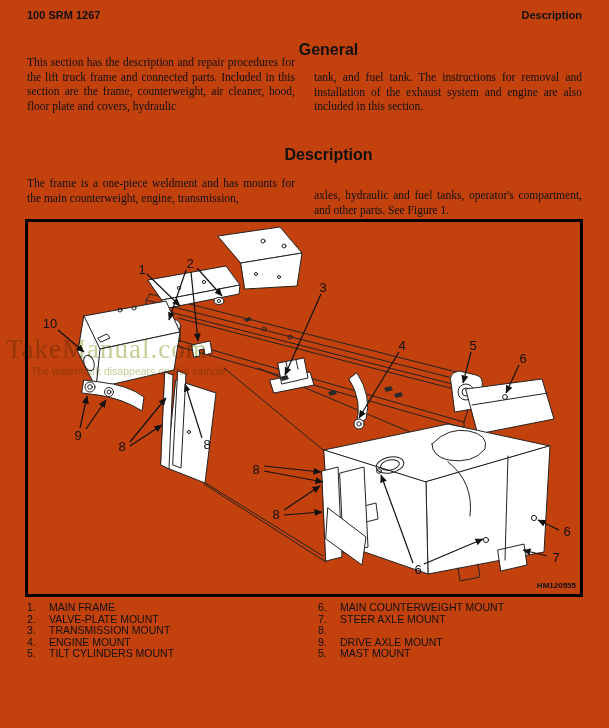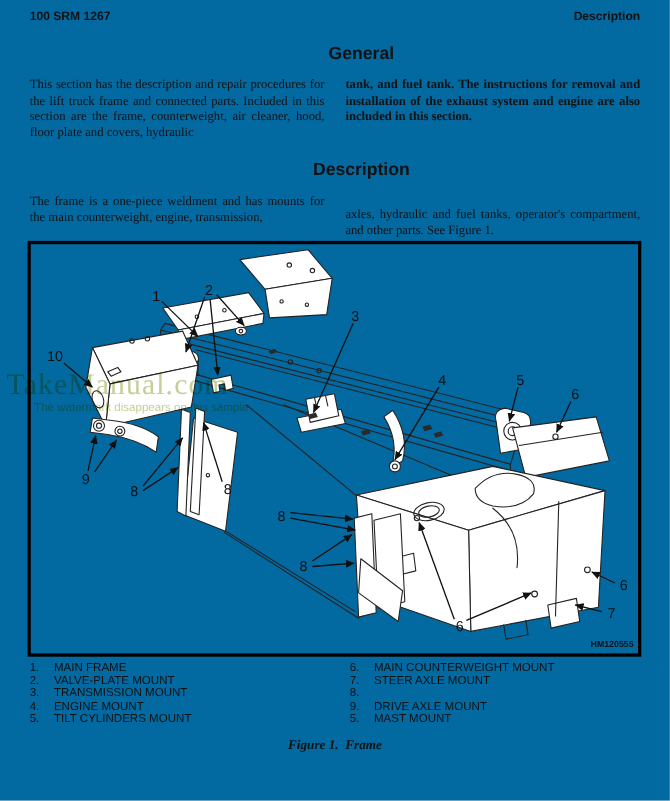--- a/index.html
+++ b/index.html
@@ -1,28 +1,28 @@
 <!DOCTYPE html>
 <html><head>
 <meta charset="utf-8">
 <style>
   html,body{margin:0;padding:0;background:#ffffff;}
-  .page{position:relative;width:609px;height:728px;background:#0369a1;overflow:hidden;
+  .page{position:relative;width:609px;height:728px;background:#c2410c;overflow:hidden;
         font-family:"Liberation Serif",serif;color:#111;}
   .hdr{position:absolute;top:9px;font:bold 11px "Liberation Sans",sans-serif;color:#111;}
   .hdr-left{left:27px;}
   .hdr-right{right:27px;text-align:right;}
   .section-title{position:absolute;left:0;width:100%;text-align:center;
         font:bold 16px "Liberation Sans",sans-serif;color:#111;padding-left:24px;}
   #title-general{top:41px;}
   #title-description{top:146px;}
   .col{position:absolute;width:268px;font-size:11.5px;line-height:14.6px;
         text-align:justify;color:#111;}
-  #g-col1{left:27px;top:70px;}
-  #g-col2{left:314px;top:70px;font-weight:bold;}
+  #g-col1{left:27px;top:55px;}
+  #g-col2{left:314px;top:70px;}
   #d-col1{left:27px;top:176px;}
   #d-col2{left:314px;top:188px;}
   .figure-box{position:absolute;left:25px;top:219px;width:558px;height:378px;
         border:3px solid #000;box-sizing:border-box;background:transparent;z-index:2;}
   .figure-box svg{display:block;width:552px;height:372px;}
   .wm1{position:absolute;left:6px;top:334px;z-index:6;pointer-events:none;
         font-family:"Liberation Serif",serif;font-size:27px;letter-spacing:1px;
         mix-blend-mode:multiply;}
   .wm2{position:absolute;left:7px;top:365px;z-index:6;pointer-events:none;
         font-family:"Liberation Sans",sans-serif;font-size:10.5px;
@@ -240,15 +240,14 @@
     <div class="legend-row">
       <span class="legend-num">9.</span>
       <span>DRIVE AXLE MOUNT</span>
     </div>
     <div class="legend-row">
       <span class="legend-num">5.</span>
       <span>MAST MOUNT</span>
     </div>
   </div>
 
-  <div class="caption">Figure 1.  Frame</div>
 
 </div>
 
 </body></html>

